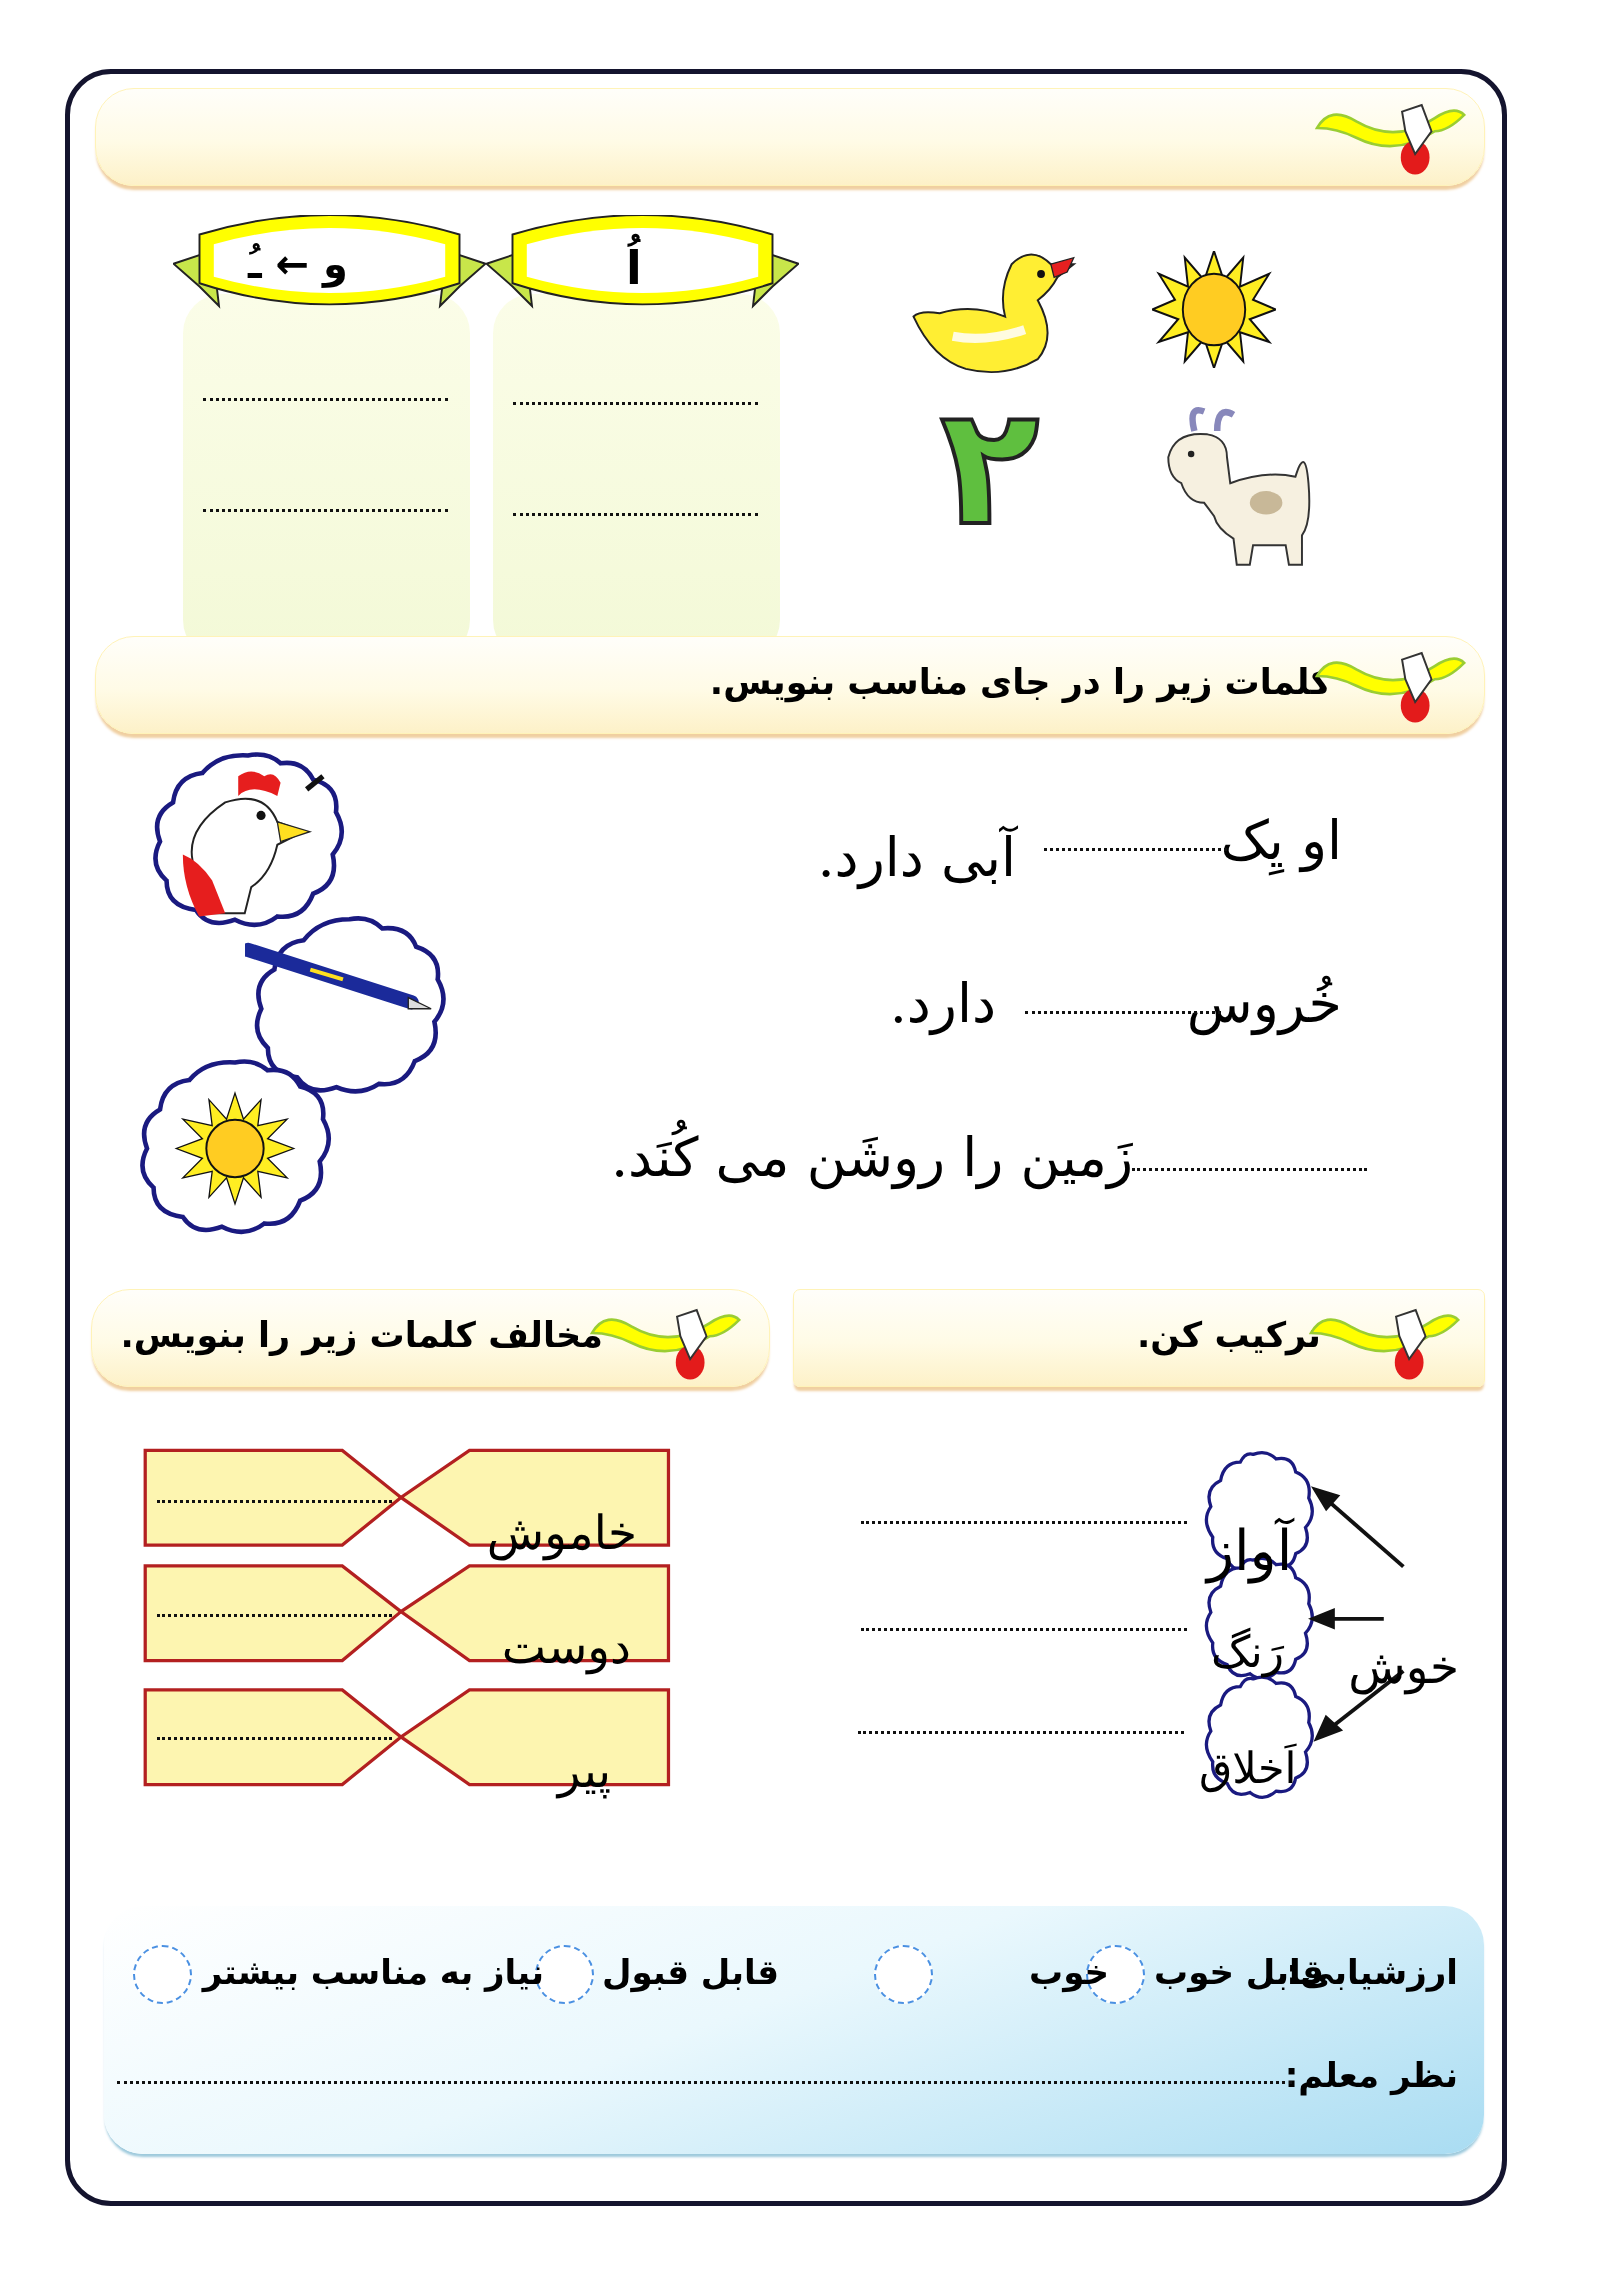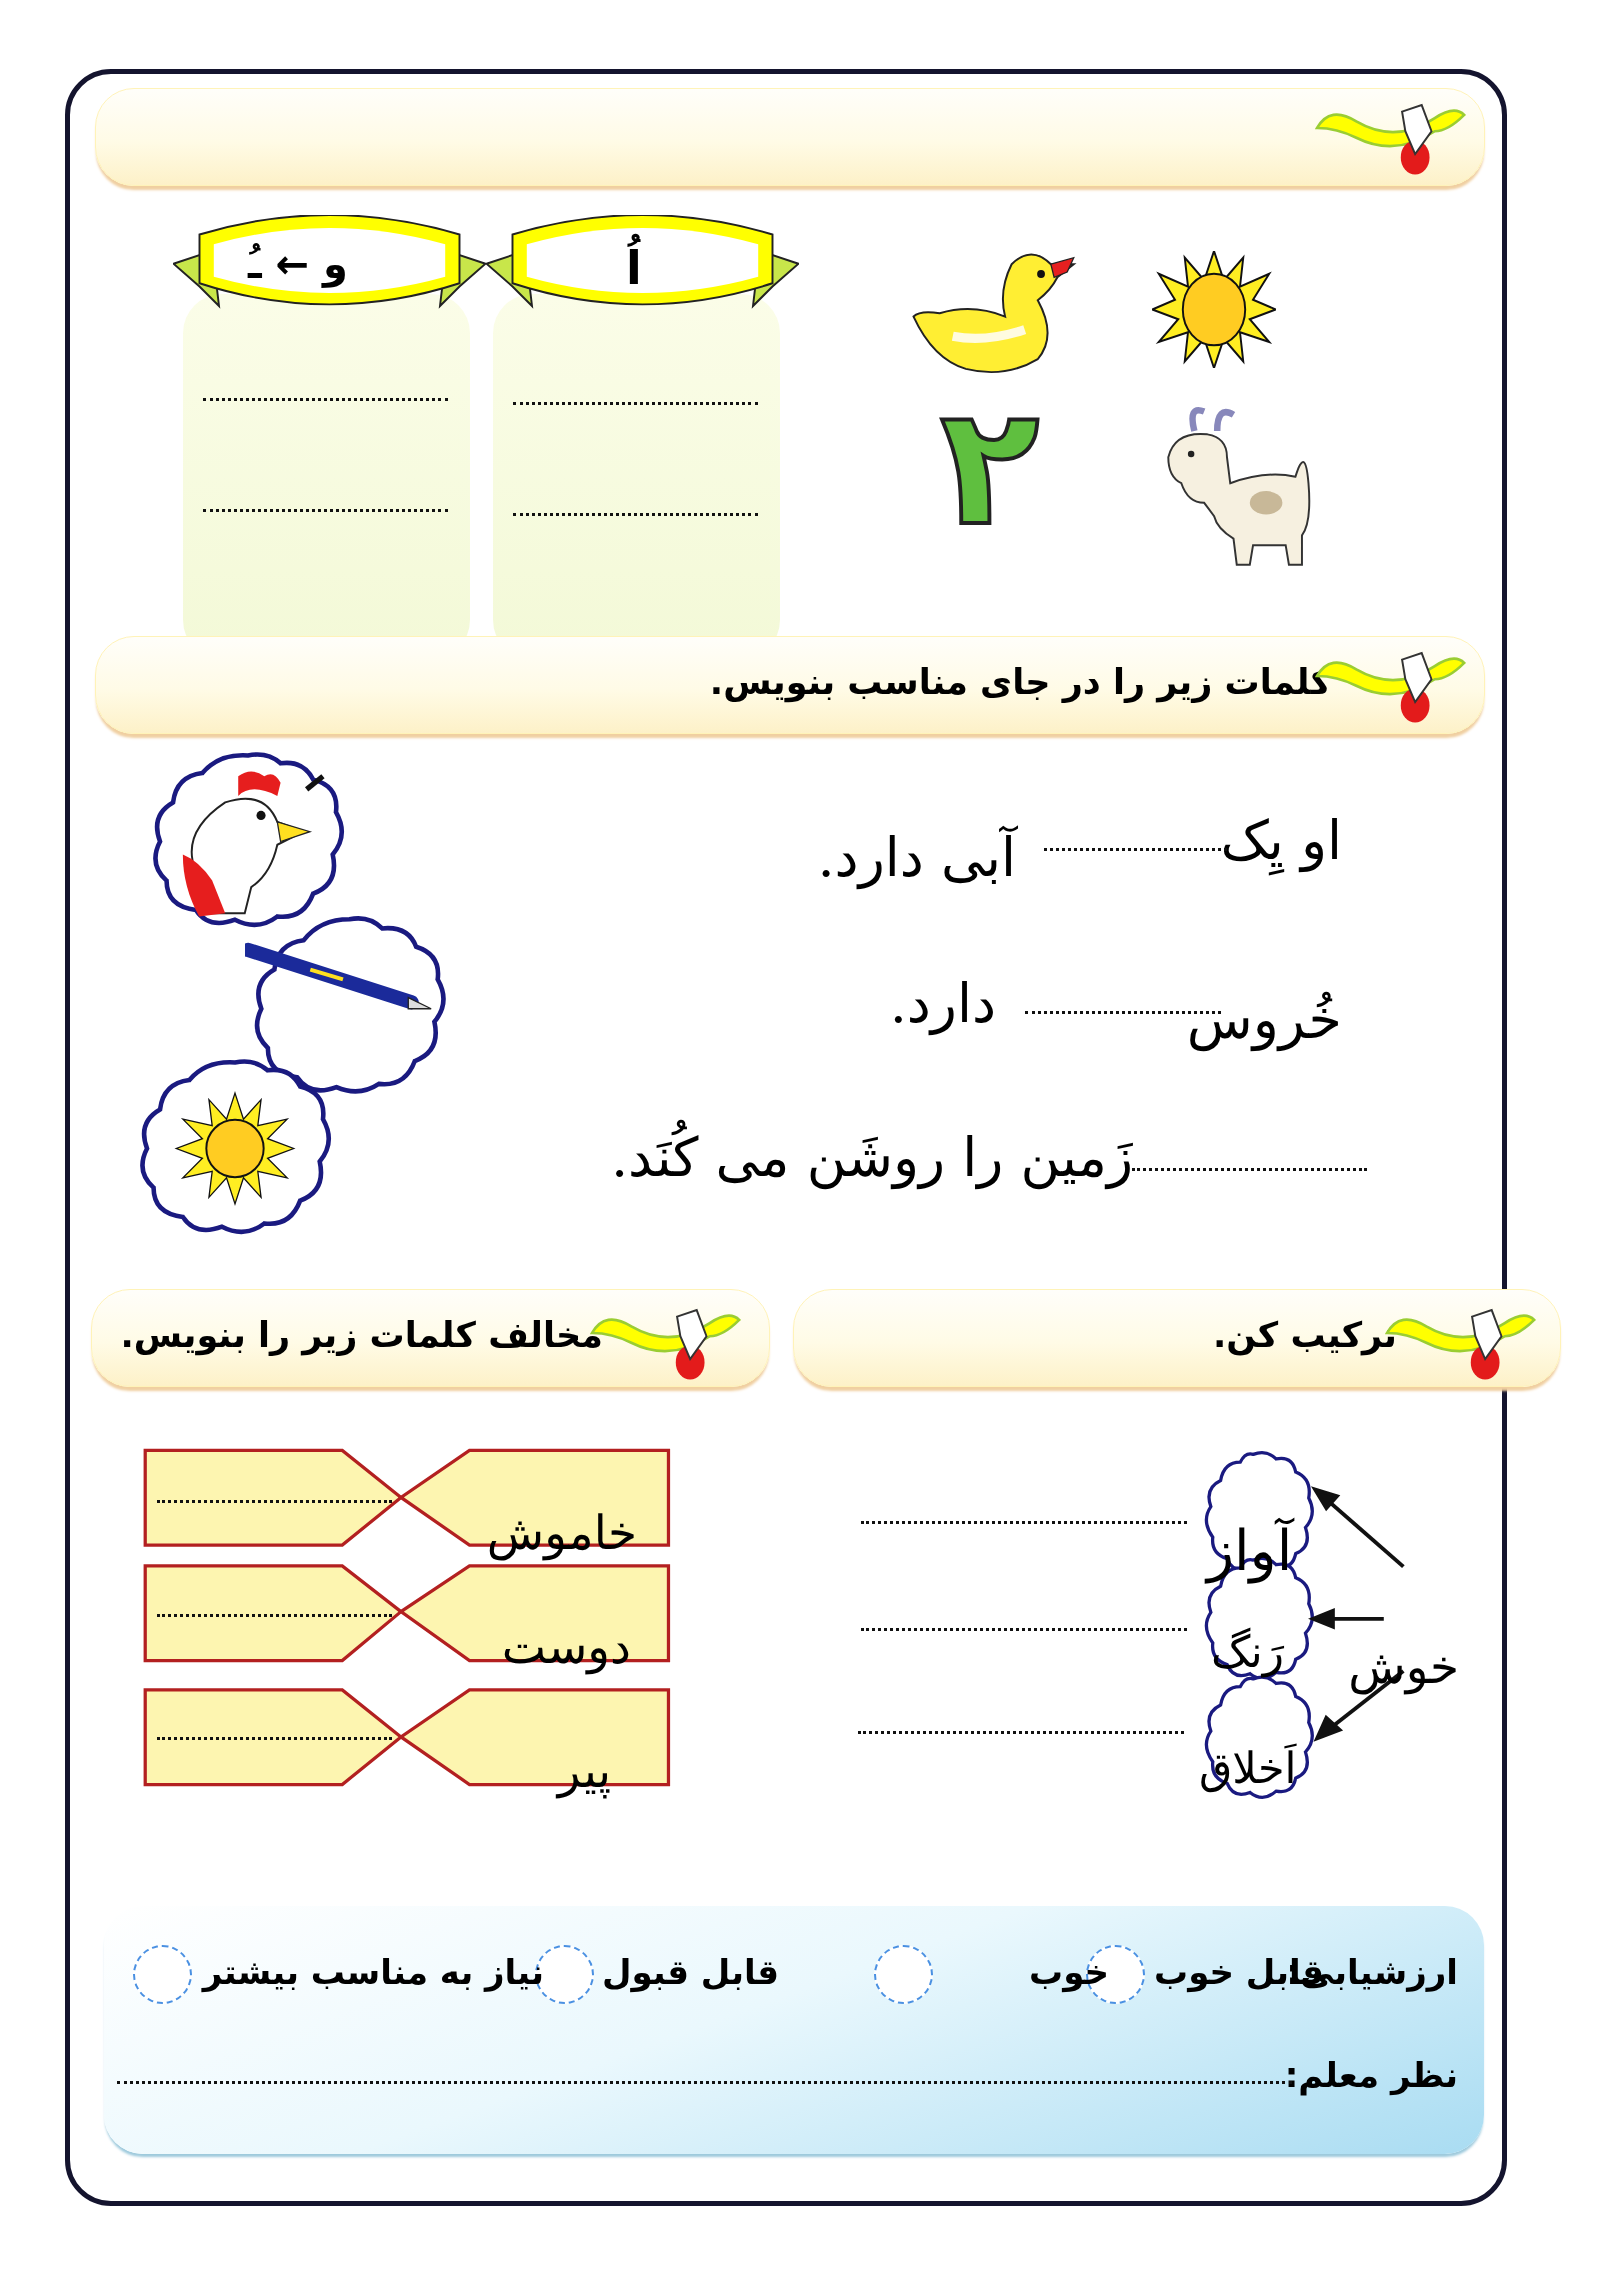--- a/index.html
+++ b/index.html
@@ -79,21 +79,21 @@
     <path d="M20 55 Q40 20 80 45 Q140 80 200 40 Q230 20 245 35 Q220 60 200 60 Q140 100 80 70 Q50 55 20 55Z" fill="#ffff00" stroke="#9acd32" stroke-width="4"></path>
     <ellipse cx="170" cy="100" rx="22" ry="26" fill="#e31b1b"></ellipse>
     <polygon points="150,30 180,20 195,60 170,95 155,60" fill="#fff" stroke="#333" stroke-width="3"></polygon>
   </svg>
 </div>
 
 <div class="sentence" style="right:274px; top:809px;">او یِک</div>
 <div class="dots" style="left:1044px; width:183px; top:848px;"></div>
 <div class="sentence" style="right:600px; top:826px;margin-left:13px;">آبی دارد.</div>
 
-<div class="sentence" style="right:274px; top:972px;margin-top:16px;">خُروس</div>
+<div class="sentence" style="right:274px; top:972px;">خُروس</div>
 <div class="dots" style="left:1025px; width:196px; top:1011px;"></div>
 <div class="sentence" style="right:620px; top:972px;">دارد.</div>
 
 <div class="dots" style="left:1132px; width:235px; top:1168px;"></div>
 <div class="sentence" style="right:483px; top:1126px;">زَمین را روشَن می کُنَد.</div>
 
 <svg class="abs" style="left:147px; top:750px;" width="202" height="183" viewBox="0 0 310 280">
   <path d="M155 8 Q185 2 205 20 Q240 15 255 45 Q295 55 290 95 Q310 130 285 160 Q295 205 255 220 Q240 260 200 255 Q170 278 135 260 Q95 275 75 245 Q30 240 30 200 Q2 175 20 140 Q5 100 40 80 Q45 40 85 35 Q110 5 155 8Z" fill="#fff" stroke="#1a1a80" stroke-width="7"></path>
   <path d="M140 40 Q160 25 180 40 Q195 30 205 50 L200 70 Q160 50 140 70Z" fill="#e61e1e"></path>
   <path d="M120 80 Q180 60 200 110 L240 125 L200 145 Q190 190 160 210 L150 250 L90 250 L70 170 Q60 120 120 80Z" fill="#fff" stroke="#222" stroke-width="3"></path>
@@ -116,21 +116,21 @@
 
 <div class="banner" style="left:91px; top:1289px; width:679px;">
   <span class="text" style="right:166px;">مخالف کلمات زیر را بنویس.</span>
   <svg class="badge" style="right:19.6px; top:6.5px;" viewBox="0 0 260 130">
     <path d="M20 55 Q40 20 80 45 Q140 80 200 40 Q230 20 245 35 Q220 60 200 60 Q140 100 80 70 Q50 55 20 55Z" fill="#ffff00" stroke="#9acd32" stroke-width="4"></path>
     <ellipse cx="170" cy="100" rx="22" ry="26" fill="#e31b1b"></ellipse>
     <polygon points="150,30 180,20 195,60 170,95 155,60" fill="#fff" stroke="#333" stroke-width="3"></polygon>
   </svg>
 </div>
 
-<div class="banner" style="left:793px; top:1289px; width:768px;">
+<div class="banner" style="left:793px; top:1289px; width:692px;border-radius:7px;">
   <span class="text" style="right:163px;">ترکیب کن.</span>
   <svg class="badge" style="right:16.3px; top:6.5px;" viewBox="0 0 260 130">
     <path d="M20 55 Q40 20 80 45 Q140 80 200 40 Q230 20 245 35 Q220 60 200 60 Q140 100 80 70 Q50 55 20 55Z" fill="#ffff00" stroke="#9acd32" stroke-width="4"></path>
     <ellipse cx="170" cy="100" rx="22" ry="26" fill="#e31b1b"></ellipse>
     <polygon points="150,30 180,20 195,60 170,95 155,60" fill="#fff" stroke="#333" stroke-width="3"></polygon>
   </svg>
 </div>
 
 <svg class="abs" style="left:140px; top:1445px;" width="535" height="392" viewBox="0 0 820 600">
   <g fill="#fdf5b0" stroke="#b32020" stroke-width="5">

